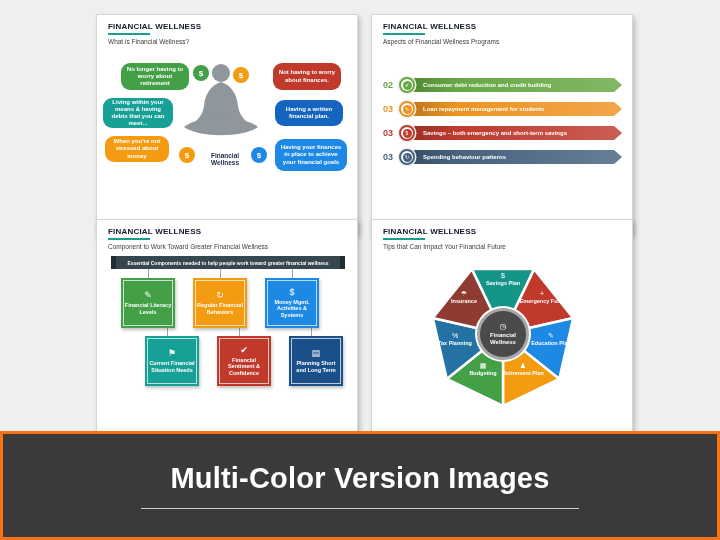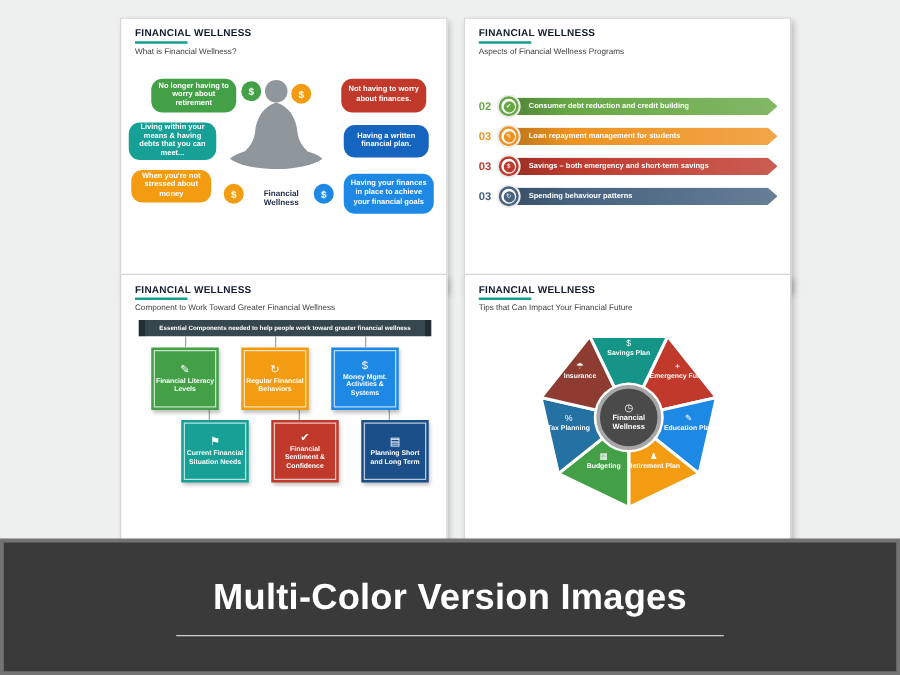--- a/index.html
+++ b/index.html
@@ -96,21 +96,21 @@
     border:3px solid #a6a6a6; box-shadow:0 0 0 2px #ffffff;
     display:flex; flex-direction:column; align-items:center; justify-content:center;
     color:#fff; text-align:center;
   }
   .wc-ic { font-size:8px; line-height:1; font-style:normal; }
   .wc-t  { font-size:6px; font-weight:bold; line-height:1.1; margin-top:1px; width:40px; }
 
   
   .banner {
     position:absolute; left:0; top:431px; width:720px; height:109px;
-    background:#3a3a3a; border:3px solid #737373;
+    background:#3a3a3a; border:3px solid #f97316;
     display:flex; flex-direction:column; align-items:center; justify-content:center;
   }
   .banner-title { color:#ffffff; font-size:29px; font-weight:bold; letter-spacing:.2px; }
   .banner-rule  { width:438px; height:1px; background:#cfcfcf; margin-top:13px; }
 </style>
 </head>
 <body>
 
 <div class="slide" id="slide1">
   <div class="s-title">FINANCIAL WELLNESS</div>

